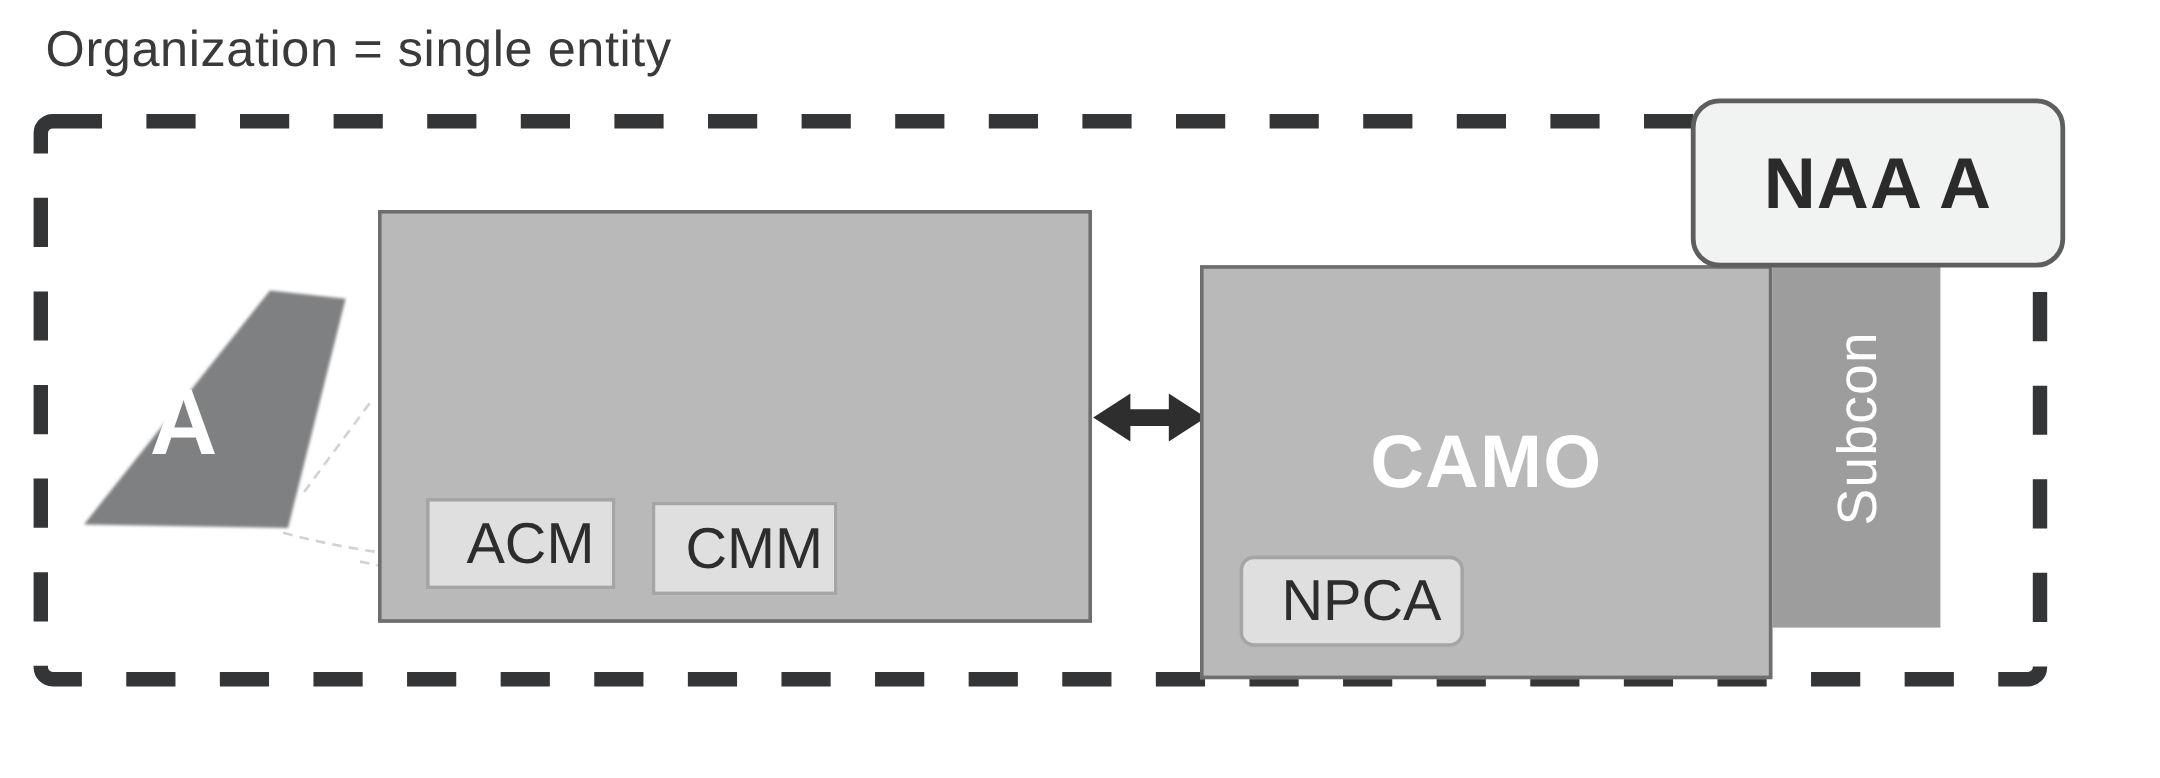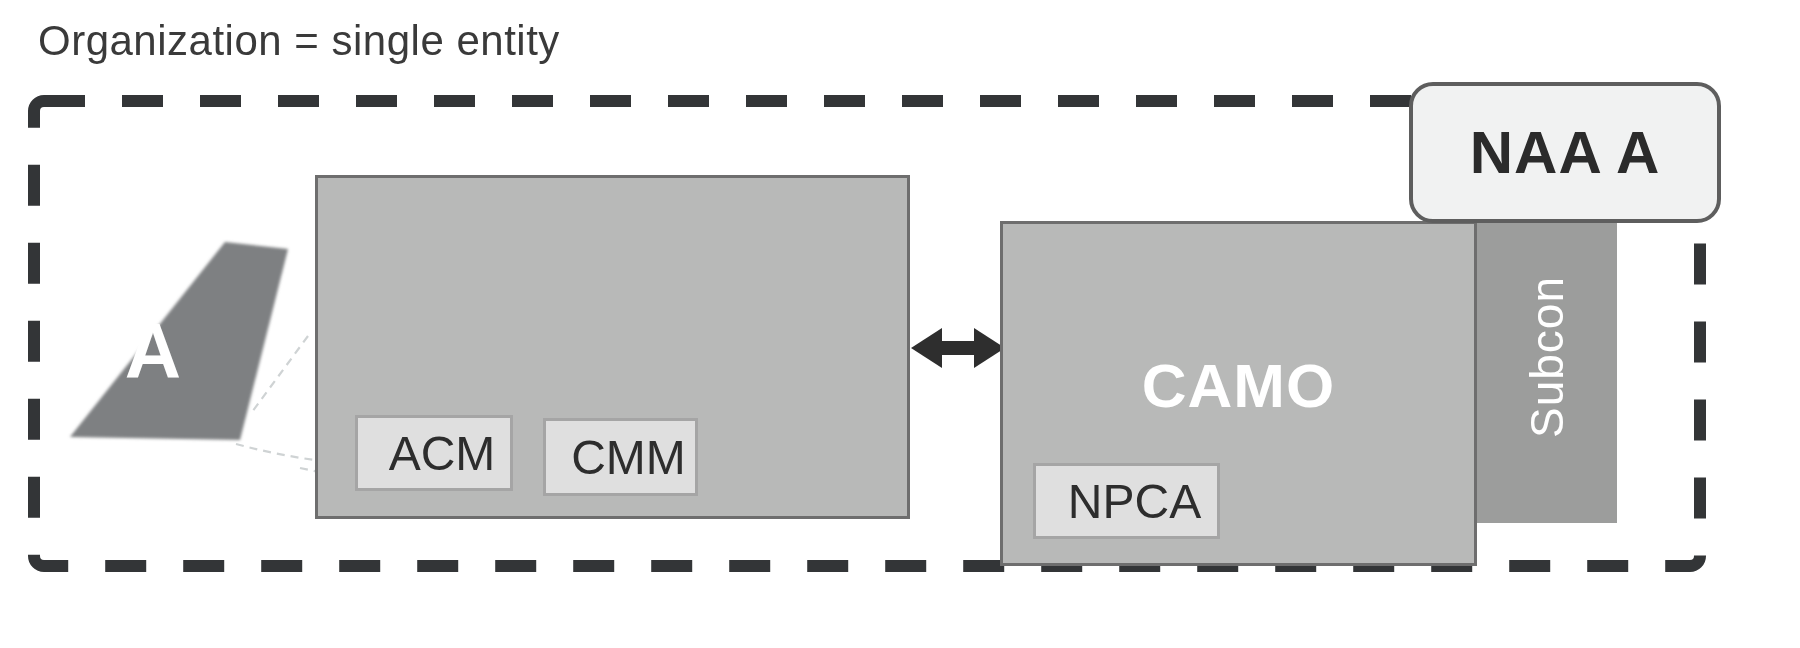--- a/index.html
+++ b/index.html
@@ -36,21 +36,21 @@
   .box-aoc{left:315px;top:175px;width:595px;height:344px;}
   .box-camo{left:1000px;top:173px;width:477px;height:345px;margin-top:48px;}
   .chip{
     position:absolute;background:var(--chip-fill,#dfdfdf);
     border:3px solid var(--chip-border,#a5a5a5);box-sizing:border-box;
     display:flex;align-items:center;justify-content:center;
     font-size:48px;color:var(--chip-text,#2d2d2d);padding-left:16px;
   }
   .chip-acm{left:37px;top:237px;width:158px;height:76px;}
   .chip-cmm{left:207px;top:240px;width:155px;height:78px;margin-left:18px;}
-  .chip-npca{left:30px;top:239px;width:187px;height:76px;}
+  .chip-npca{left:30px;top:239px;width:187px;height:76px;border-radius:12px;}
   .box-subcon{
     position:absolute;left:1477px;top:190px;width:140px;height:333px;
     background:var(--subcon-fill,#9c9d9c);
     display:flex;align-items:center;justify-content:center;
   }
   .box-subcon .v-label{
     transform:rotate(-90deg);white-space:nowrap;
     font-size:46px;color:#fff;letter-spacing:1px;
   }
   .badge-naa{

